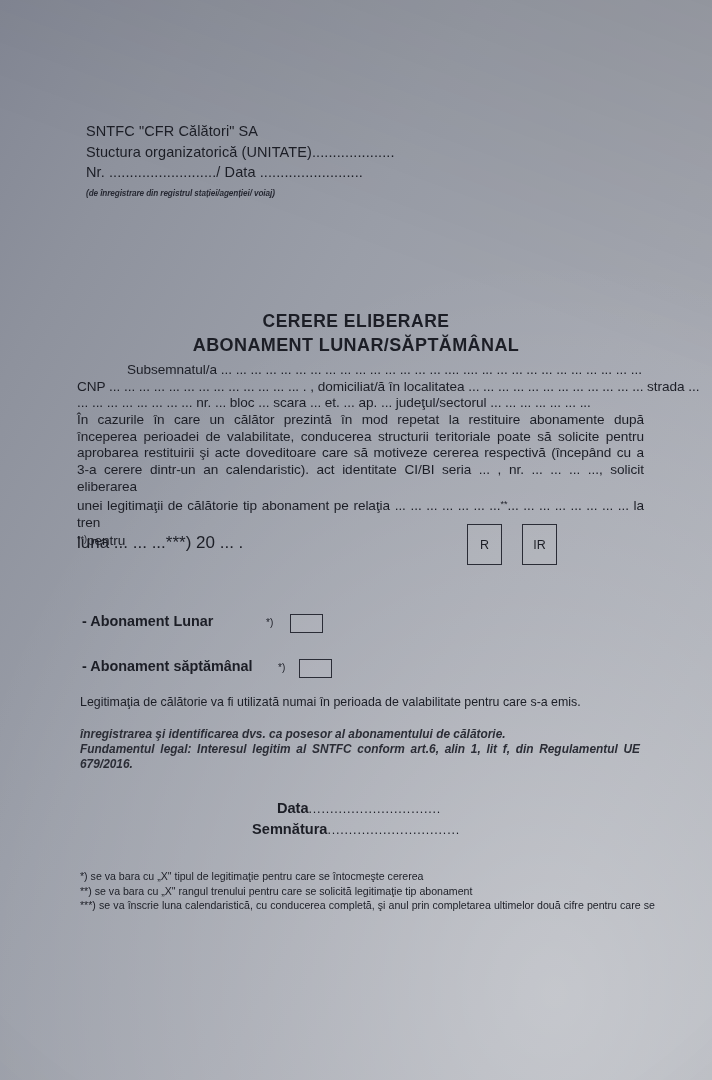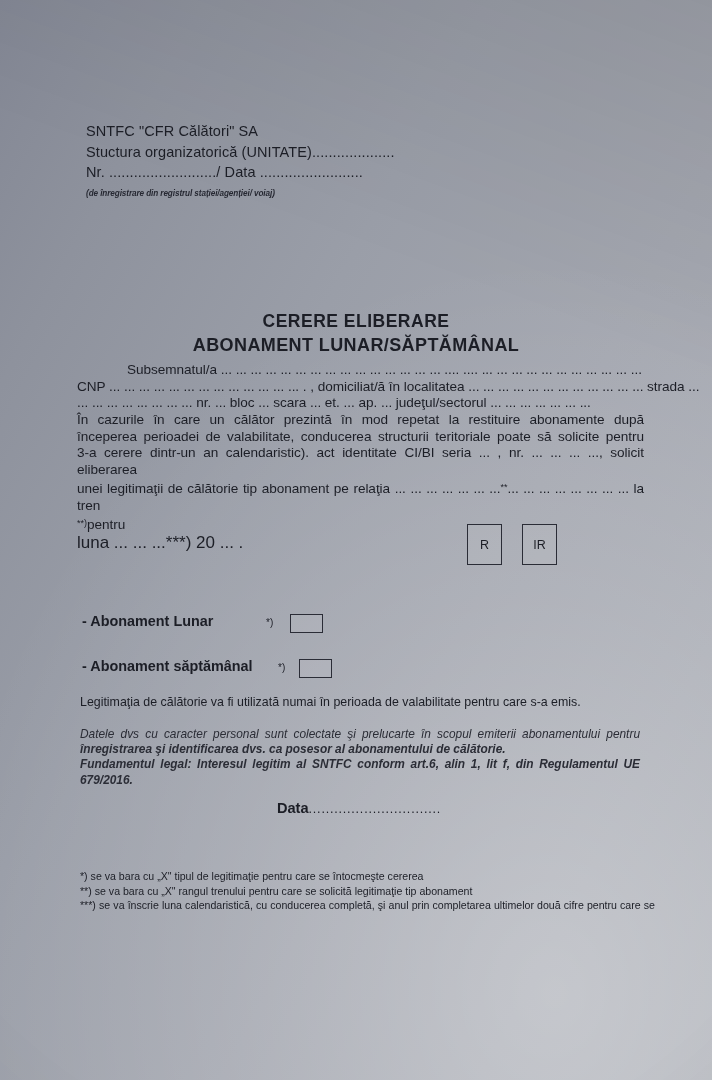--- a/index.html
+++ b/index.html
@@ -185,20 +185,21 @@
       <div class="l1 ink">CERERE ELIBERARE</div>
       <div class="l2 ink">ABONAMENT LUNAR/SĂPTĂMÂNAL</div>
     </div>
 
     <div id="body" class="abs">
       <div class="line ink indent">Subsemnatul/a ... ... ... ... ... ... ... ... ... ... ... ... ... ... ... .... .... ... ... ... ... ... ... ... ... ... ... ...</div>
       <div class="line ink">CNP ... ... ... ... ... ... ... ... ... ... ... ... ... . , domiciliat/ă în localitatea ... ... ... ... ... ... ... ... ... ... ... ... strada ...</div>
       <div class="line ink">... ... ... ... ... ... ... ... nr. ... bloc ... scara ... et. ... ap.  ... judeţul/sectorul ... ... ... ... ... ... ...</div>
       <div class="just ink">În cazurile în care un călător prezintă în mod repetat la restituire abonamente după</div>
       <div class="just ink">începerea perioadei de valabilitate, conducerea structurii teritoriale poate să solicite pentru</div>
+      <div class="just ink">aprobarea restituirii şi acte doveditoare care să motiveze cererea respectivă (începând cu a</div>
       <div class="just ink">3-a cerere dintr-un an calendaristic). act identitate CI/BI seria ... , nr. ... ... ... ..., solicit eliberarea</div>
       <div class="just last ink"><span>unei legitimaţii de călătorie tip abonament pe relaţia ... ... ... ... ... ... ...</span><span class="sup">**</span><span>... ... ... ... ... ... ... ... la tren</span></div>
       <div class="just last ink"><span class="sup">**)</span><span>pentru</span></div>
     </div>
 
     <div id="luna" class="abs ink">luna ... ... ...***) 20 ... .</div>
 
     <div id="box-r" class="abs rbox ink">R</div>
     <div id="box-ir" class="abs rbox ink">IR</div>
 
@@ -209,27 +210,27 @@
     </div>
     <div id="opt-sapt" class="opt-row">
       <div class="lbl ink">- Abonament săptămânal</div>
       <div class="star ink">*)</div>
       <div class="cbx"></div>
     </div>
 
     <div id="notice1" class="abs ink">Legitimaţia de călătorie va fi utilizată numai în perioada de valabilitate pentru care s-a emis.</div>
 
     <div id="gdpr" class="abs ink-soft">
-      <div class="j">Datele dvs cu caracter personal sunt colectate şi prelucarte în scopul emiterii abonamentului pentru</div>
       <div class="j last">înregistrarea şi identificarea dvs. ca posesor al abonamentului de călătorie.</div>
       <div class="j last">Fundamentul legal: Interesul legitim al SNTFC conform art.6, alin 1, lit f, din Regulamentul UE 679/2016.</div>
     </div>
 
     <div id="sign" class="abs">
       <div class="row ink r1"><span>Data</span><span class="dots">...............................</span></div>
+      <div class="row ink"><span>Semnătura</span><span class="dots">...............................</span></div>
     </div>
 
     <div id="foot" class="abs ink">
       <div>*) se va bara cu „X" tipul de legitimaţie pentru care se întocmeşte cererea</div>
       <div>**) se va bara cu „X" rangul trenului pentru care se solicită legitimaţie tip abonament</div>
       <div class="fj">***) se va înscrie luna calendaristică, cu conducerea completă, şi anul prin completarea ultimelor două cifre pentru care se</div>
     </div>
 
   </div>
 </div>

